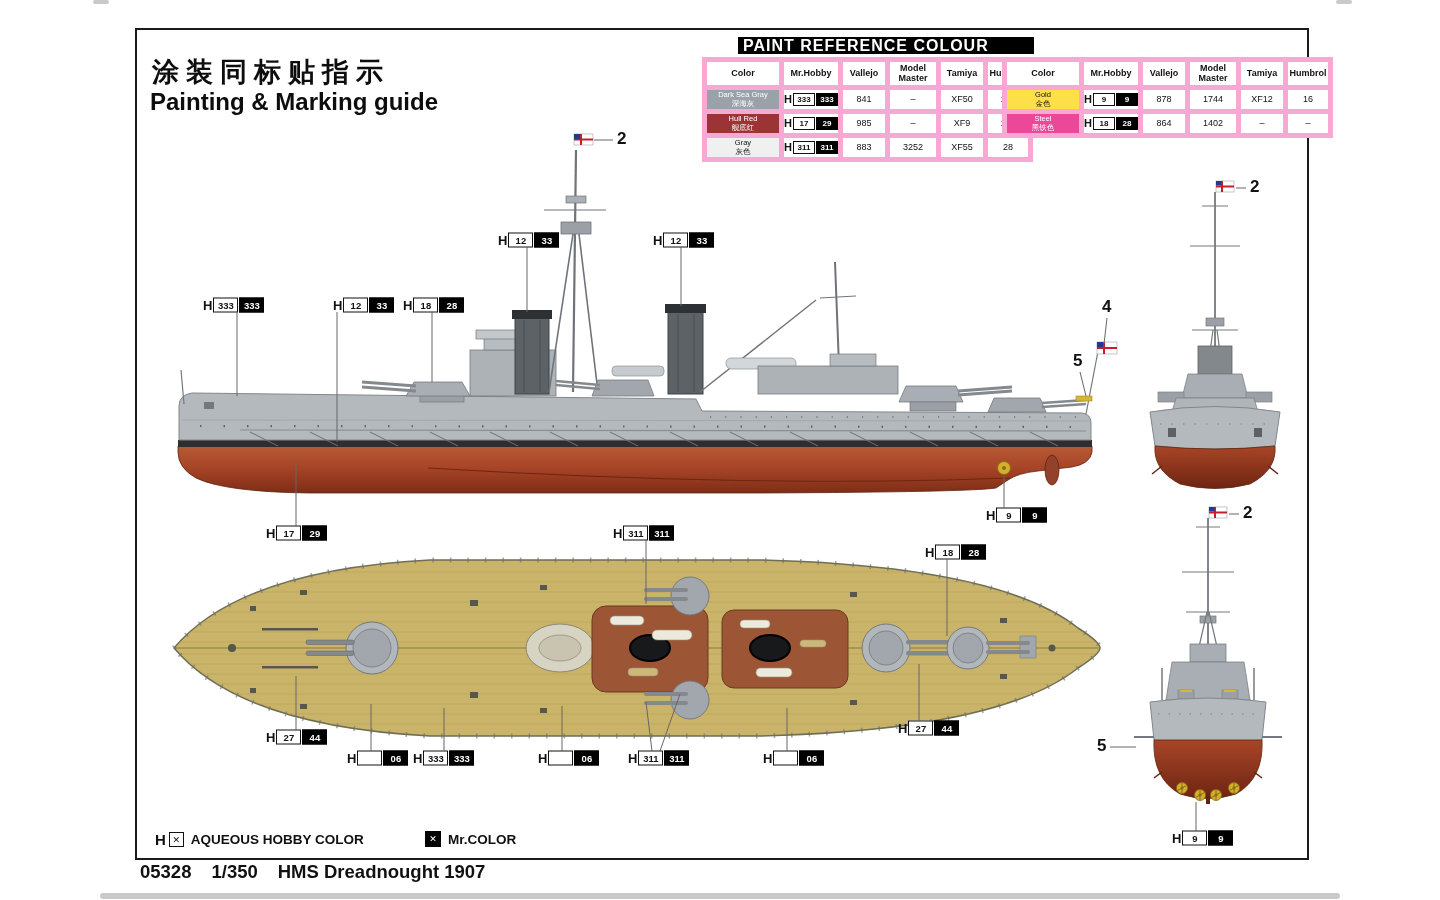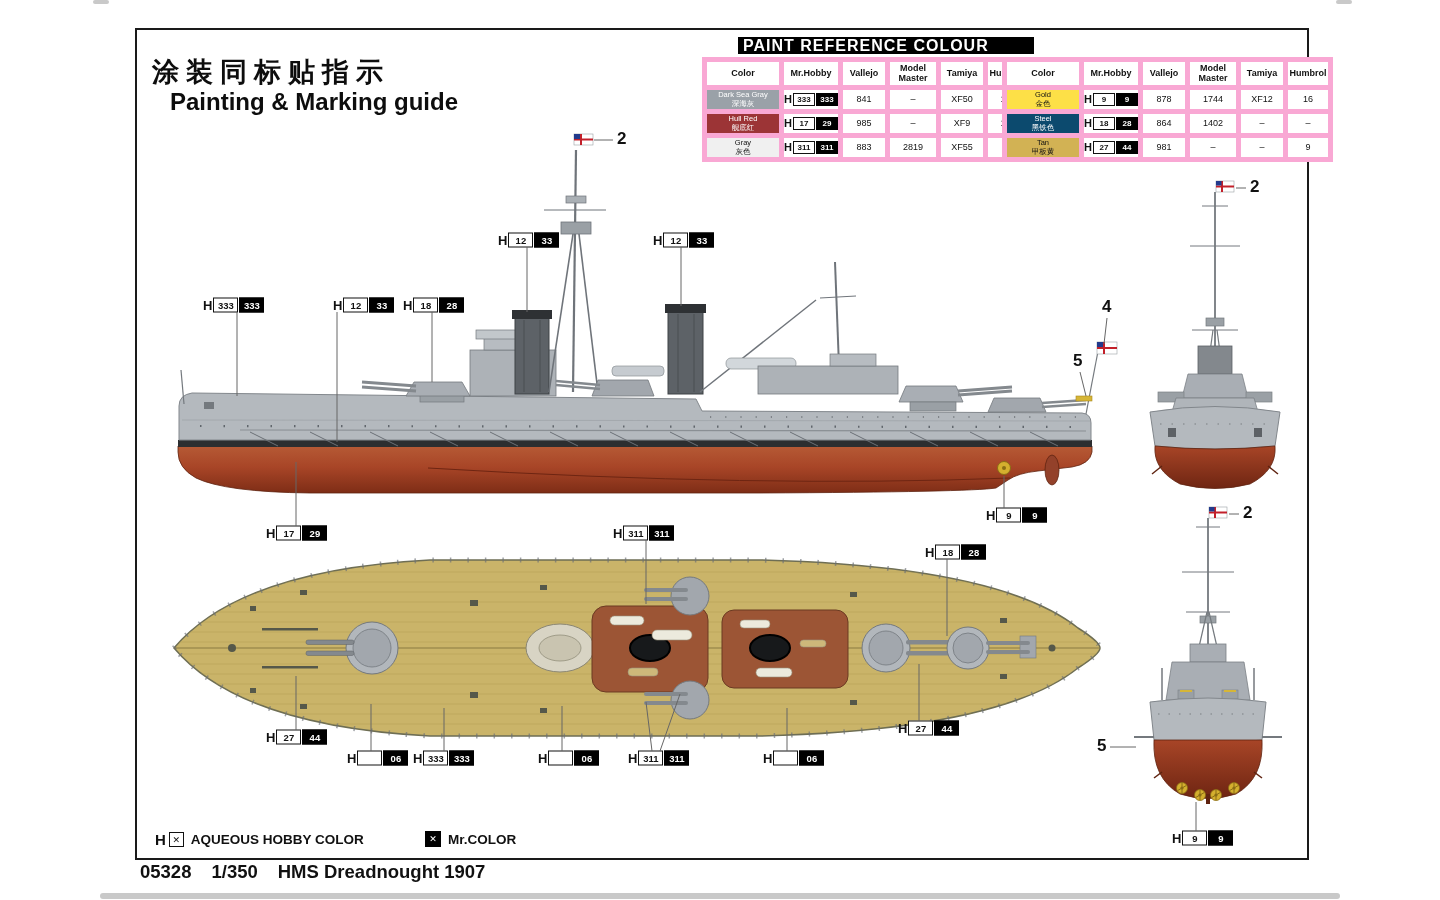--- a/index.html
+++ b/index.html
@@ -3,21 +3,21 @@
 <meta charset="utf-8">
 <style>
   html,body{margin:0;padding:0;background:#ffffff;}
   body{width:1440px;height:900px;position:relative;overflow:hidden;
        font-family:"Liberation Sans","DejaVu Sans",sans-serif;color:#111;}
   .edge-mark{position:absolute;background:#c9c9c9;border-radius:4px;}
   .frame{position:absolute;left:135px;top:28px;width:1174px;height:832px;
          border:2px solid #1a1a1a;box-sizing:border-box;background:#fff;}
   .title-cn{position:absolute;left:152px;top:54px;font-size:27px;font-weight:bold;
             letter-spacing:7px;color:#0d0d0d;}
-  .title-en{position:absolute;left:150px;top:88px;font-size:24px;font-weight:bold;color:#0d0d0d;margin-left:20px;}
+  .title-en{position:absolute;left:150px;top:88px;font-size:24px;font-weight:bold;color:#0d0d0d;}
   .pt-header{position:absolute;left:702px;top:37px;width:291px;height:17px;background:#000;
              color:#fff;font-size:16px;font-weight:bold;line-height:17px;padding-left:5px;
              letter-spacing:1px;margin-left:36px;}
   table.pt{position:absolute;top:57px;width:296px;border-collapse:collapse;table-layout:fixed;
            font-size:9px;text-align:center;background:#fff;}
   table.pt th,table.pt td{border:5px solid #f9a8d4;padding:0;line-height:1.08;overflow:hidden;}
   table.pt th{height:23px;font-size:9px;font-weight:bold;}
   table.pt td{height:19px;}
   .cname{font-size:7.5px;font-weight:normal;line-height:1.15;}
   .mh{display:flex;align-items:center;justify-content:center;gap:1px;}
@@ -97,21 +97,21 @@
       <tr>
       <td class="cname" style="background:#f0f0f0;color:#111111">Gray<br>灰色</td>
       <td>
           <span class="mh">
             <span class="hp">H</span>
             <span class="bxa">311</span>
             <span class="bxm">311</span>
           </span>
         </td>
       <td>883</td>
-      <td>2819</td>
+      <td>3252</td>
       <td>XF55</td>
       <td>28</td>
       </tr>
     </tbody>
   </table>
 <table class="pt" style="left:1002px;">
     <tbody>
       <tr>
         <th style="width:72px">Color</th>
         <th style="width:54px">Mr.Hobby</th>
@@ -128,46 +128,32 @@
             <span class="bxa">9</span>
             <span class="bxm">9</span>
           </span>
         </td>
       <td>878</td>
       <td>1744</td>
       <td>XF12</td>
       <td>16</td>
       </tr>
       <tr>
-      <td class="cname" style="background:#0c4a6e;color:#ffffff">Steel<br>黑铁色</td>
+      <td class="cname" style="background:#ec4899;color:#ffffff">Steel<br>黑铁色</td>
       <td>
           <span class="mh">
             <span class="hp">H</span>
             <span class="bxa">18</span>
             <span class="bxm">28</span>
           </span>
         </td>
       <td>864</td>
       <td>1402</td>
       <td>–</td>
       <td>–</td>
-      </tr>
-      <tr>
-      <td class="cname" style="background:#d2b254;color:#111111">Tan<br>甲板黄</td>
-      <td>
-          <span class="mh">
-            <span class="hp">H</span>
-            <span class="bxa">27</span>
-            <span class="bxm">44</span>
-          </span>
-        </td>
-      <td>981</td>
-      <td>–</td>
-      <td>–</td>
-      <td>9</td>
       </tr>
     </tbody>
   </table>
 
 <div class="shipview" style="left:165px;top:128px;">
 <svg width="975" height="377" viewBox="165 128 975 377">
   <defs>
     <linearGradient id="gRed" x1="0" y1="0" x2="0" y2="1">
       <stop offset="0" stop-color="#b65a35"></stop>
           <stop offset="0.45" stop-color="#a84527"></stop>

